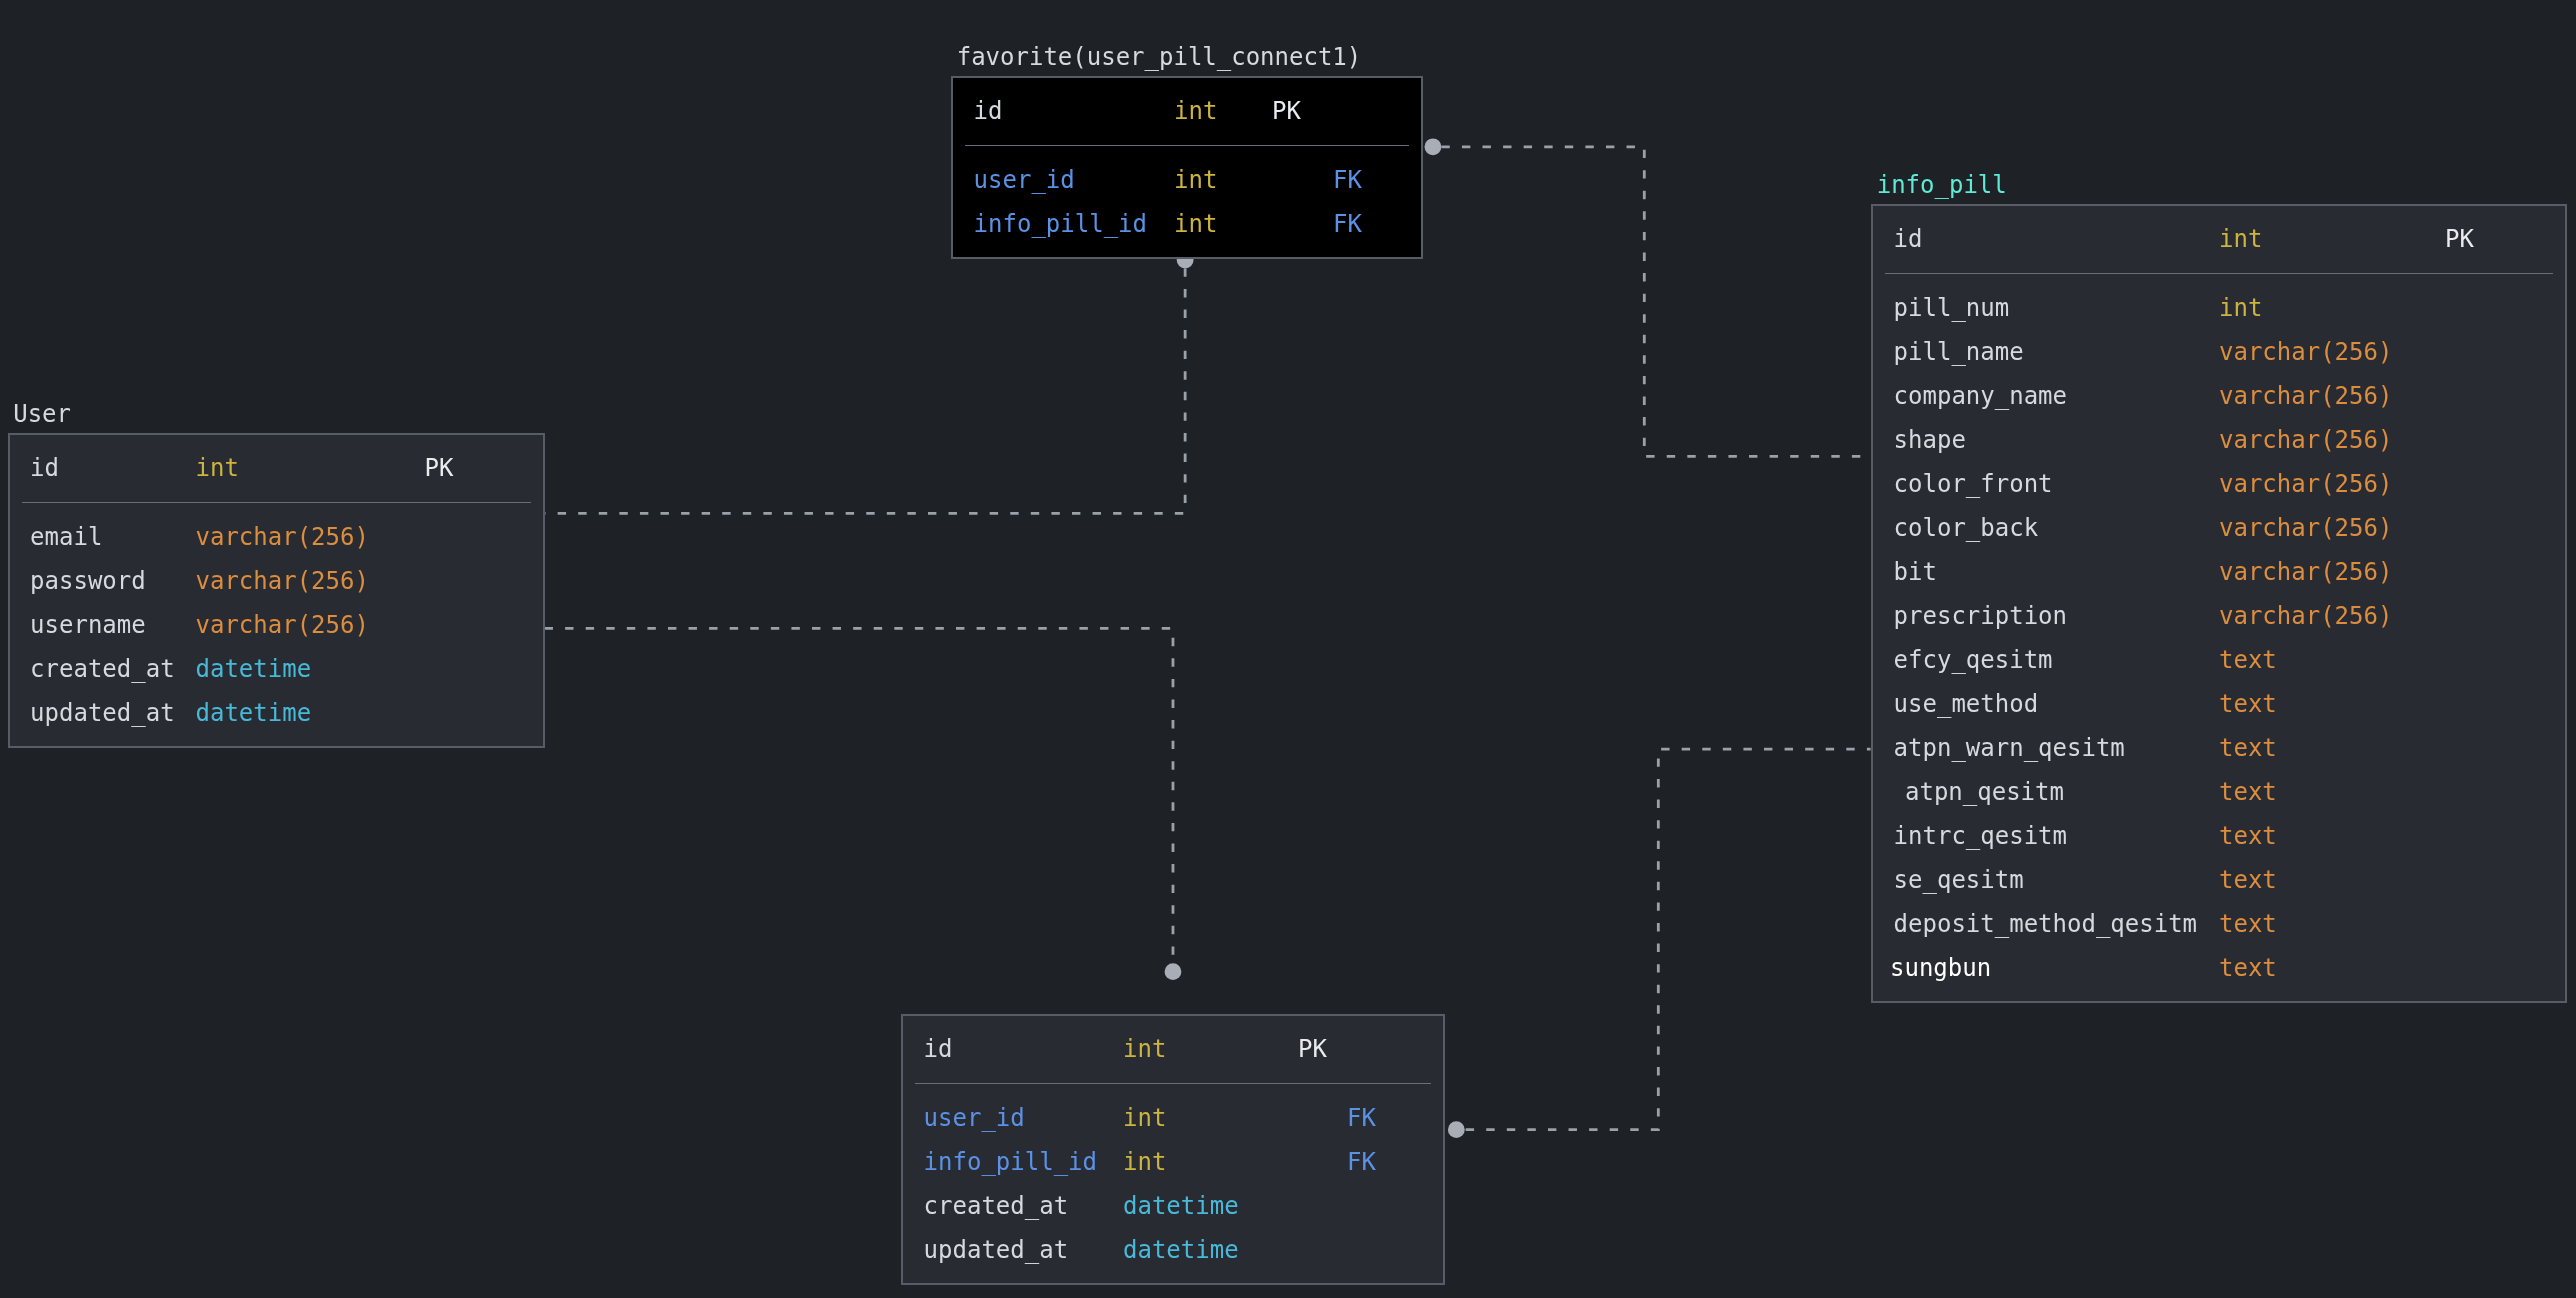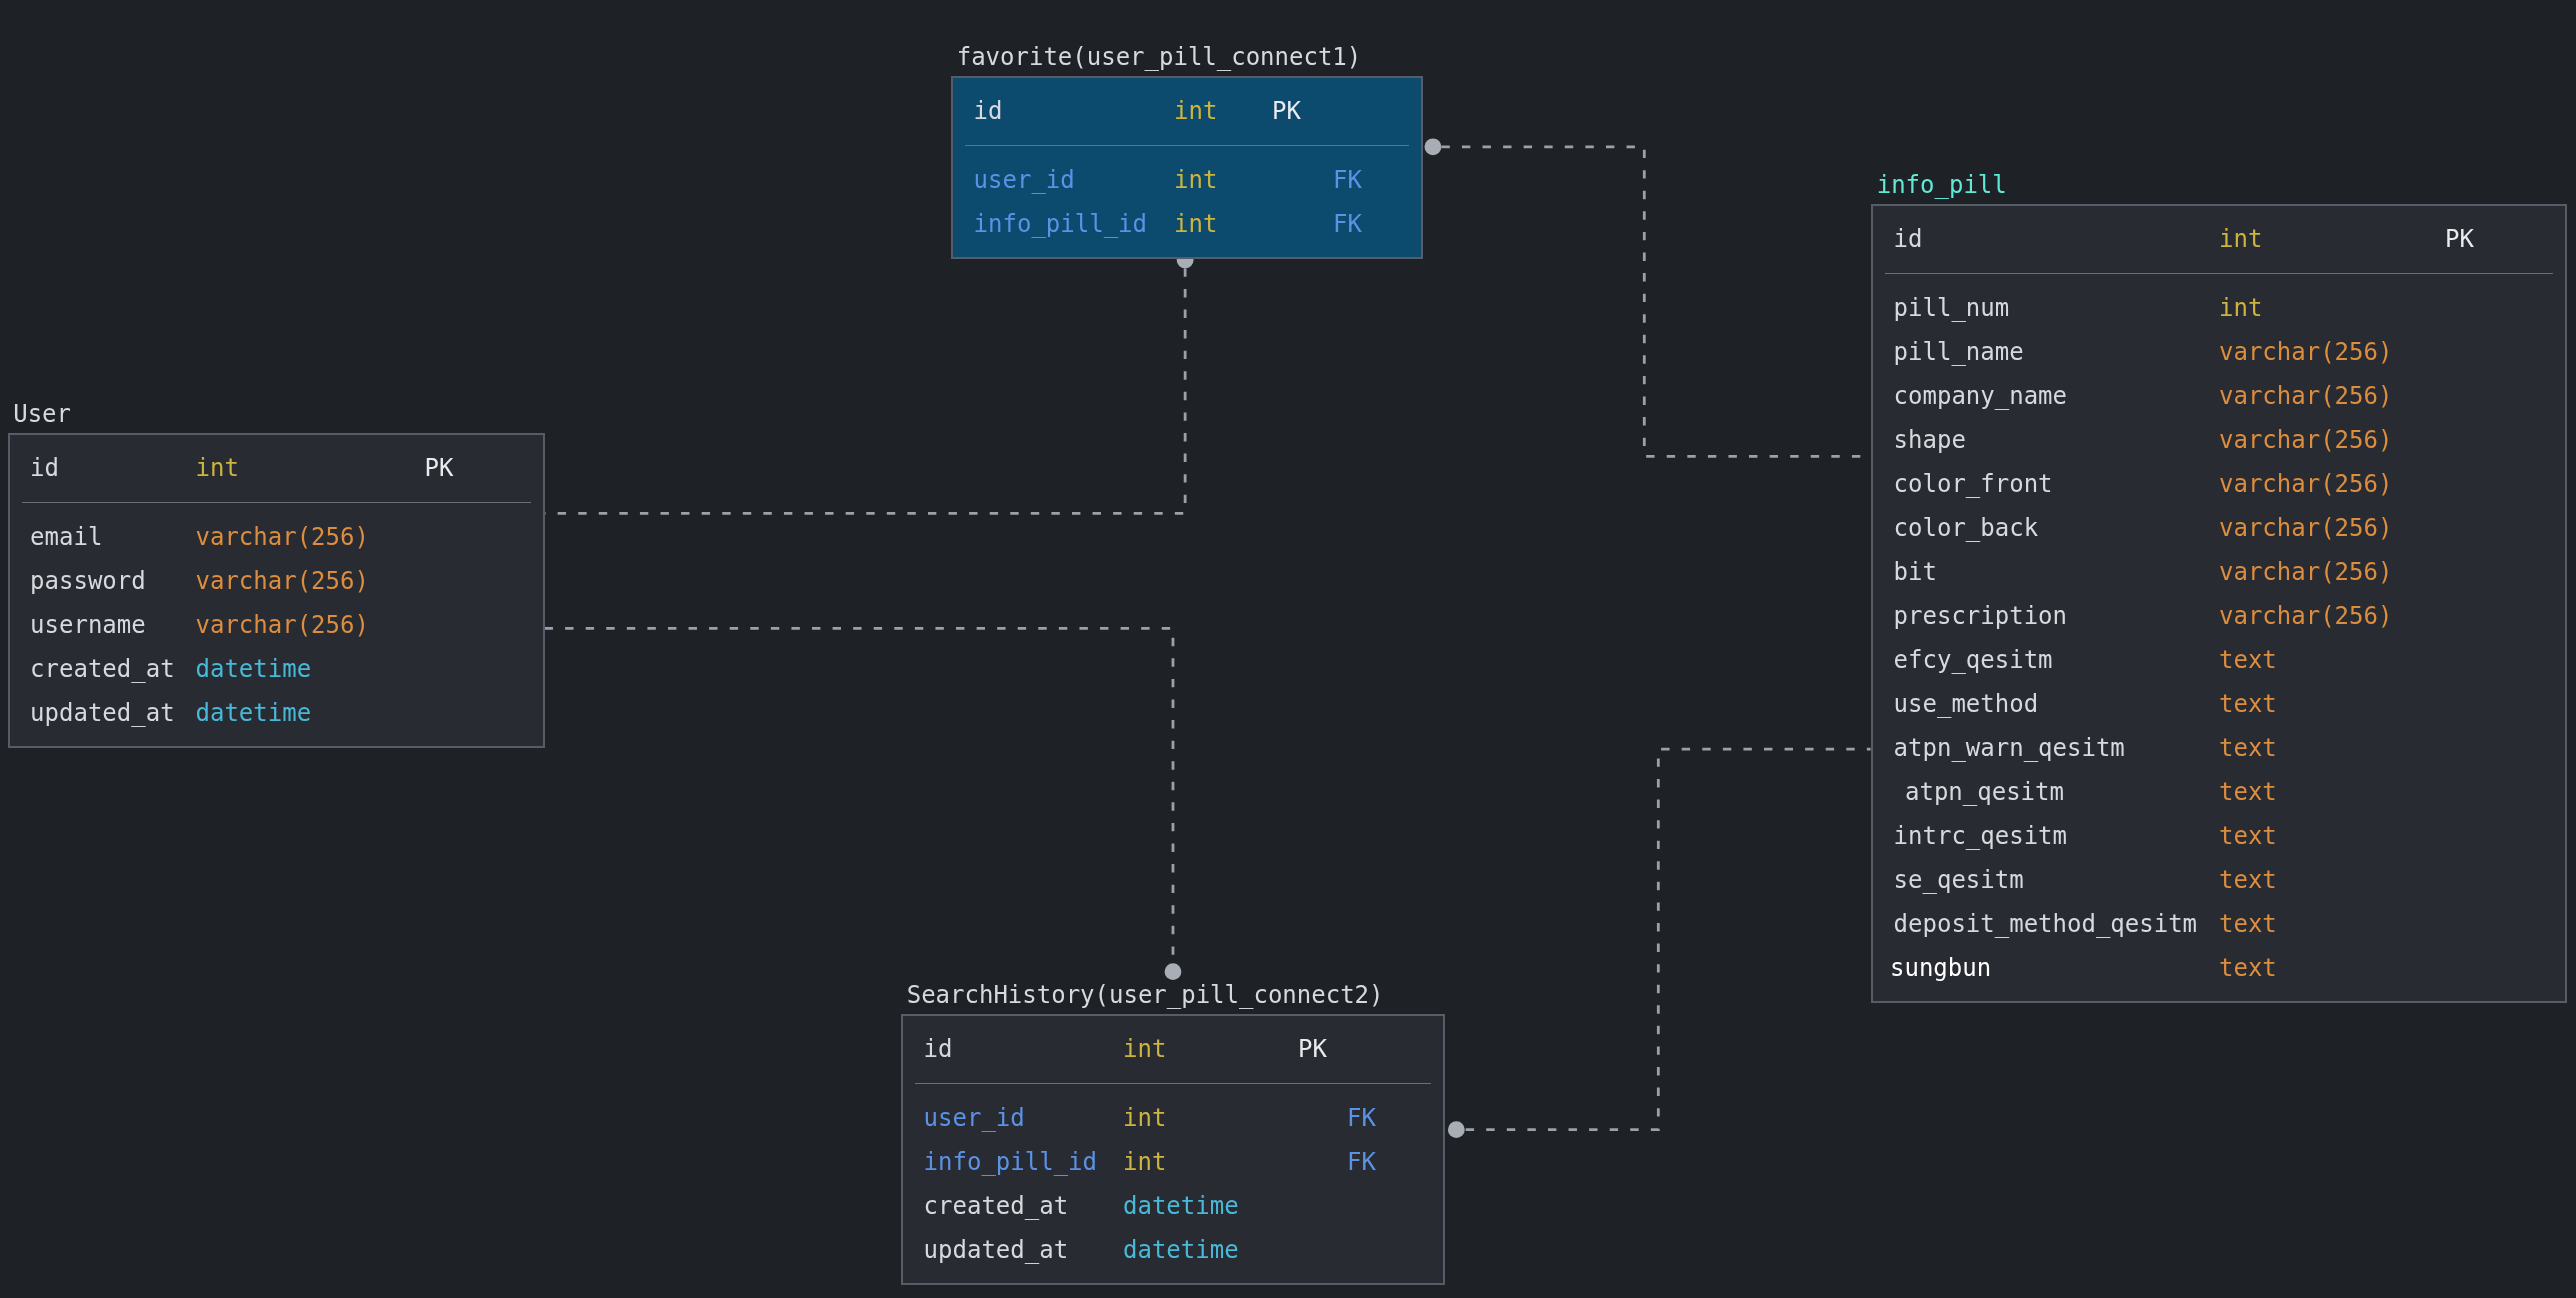--- a/index.html
+++ b/index.html
@@ -37,21 +37,21 @@
       <polyline points="1541,157 1758,157 1758,488 2000,488" fill="none" stroke="#9aa1a9" stroke-width="3" stroke-dasharray="9 13"></polyline>
       <polyline points="1267,287 1267,549 582,549" fill="none" stroke="#9aa1a9" stroke-width="3" stroke-dasharray="9 13"></polyline>
       <polyline points="582,672 1254,672 1254,1030" fill="none" stroke="#9aa1a9" stroke-width="3" stroke-dasharray="9 13"></polyline>
       <polyline points="1567,1208 1773,1208 1773,801 2000,801" fill="none" stroke="#9aa1a9" stroke-width="3" stroke-dasharray="9 13"></polyline>
       <circle cx="1532" cy="157" r="9" fill="#a9aeb6"></circle>
       <circle cx="1267" cy="278" r="9" fill="#a9aeb6"></circle>
       <circle cx="1254" cy="1039" r="9" fill="#a9aeb6"></circle>
       <circle cx="1557" cy="1208" r="9" fill="#a9aeb6"></circle>
     </svg>
   <div id="tables">
-      <div class="card" style="left: 951px; top: 76px; width: 472px; background: #0c4a6e; border-color: rgb(87, 93, 102);">
+      <div class="card" style="left: 951px; top: 76px; width: 472px; background: #000000; border-color: rgb(87, 93, 102);">
         <div class="tbl-title" style="color: rgb(214, 217, 221);">favorite(user_pill_connect1)</div>
         <div class="thead">
           <span class="cell" style="left: 20.6px; color: rgb(214, 217, 221);">id</span>
           <span class="cell" style="left: 221px; color: rgb(204, 180, 62);">int</span>
           <span class="cell" style="left: 319px; color: rgb(233, 235, 238);">PK</span>
         </div>
         <div class="sep" style="border-top-color: rgb(104, 111, 120);"></div>
         <div class="tbody">
           <div class="trow">
             <span class="cell" style="left: 20.6px; color: rgb(91, 146, 229);">user_id</span>
@@ -90,21 +90,20 @@
             <span class="cell" style="left: 20.6px; color: rgb(214, 217, 221);">created_at</span>
             <span class="cell" style="left: 186px; color: rgb(72, 185, 217);">datetime</span>
           </div>
           <div class="trow">
             <span class="cell" style="left: 20.6px; color: rgb(214, 217, 221);">updated_at</span>
             <span class="cell" style="left: 186px; color: rgb(72, 185, 217);">datetime</span>
           </div>
         </div>
       </div>
       <div class="card" style="left: 901px; top: 1014px; width: 544px; background: rgb(40, 43, 49); border-color: rgb(87, 93, 102);">
-        <div class="tbl-title" style="color: rgb(214, 217, 221);">SearchHistory(user_pill_connect2)</div>
         <div class="thead">
           <span class="cell" style="left: 20.6px; color: rgb(214, 217, 221);">id</span>
           <span class="cell" style="left: 220px; color: rgb(204, 180, 62);">int</span>
           <span class="cell" style="left: 395px; color: rgb(233, 235, 238);">PK</span>
         </div>
         <div class="sep" style="border-top-color: rgb(104, 111, 120);"></div>
         <div class="tbody">
           <div class="trow">
             <span class="cell" style="left: 20.6px; color: rgb(91, 146, 229);">user_id</span>
             <span class="cell" style="left: 220px; color: rgb(204, 180, 62);">int</span>

